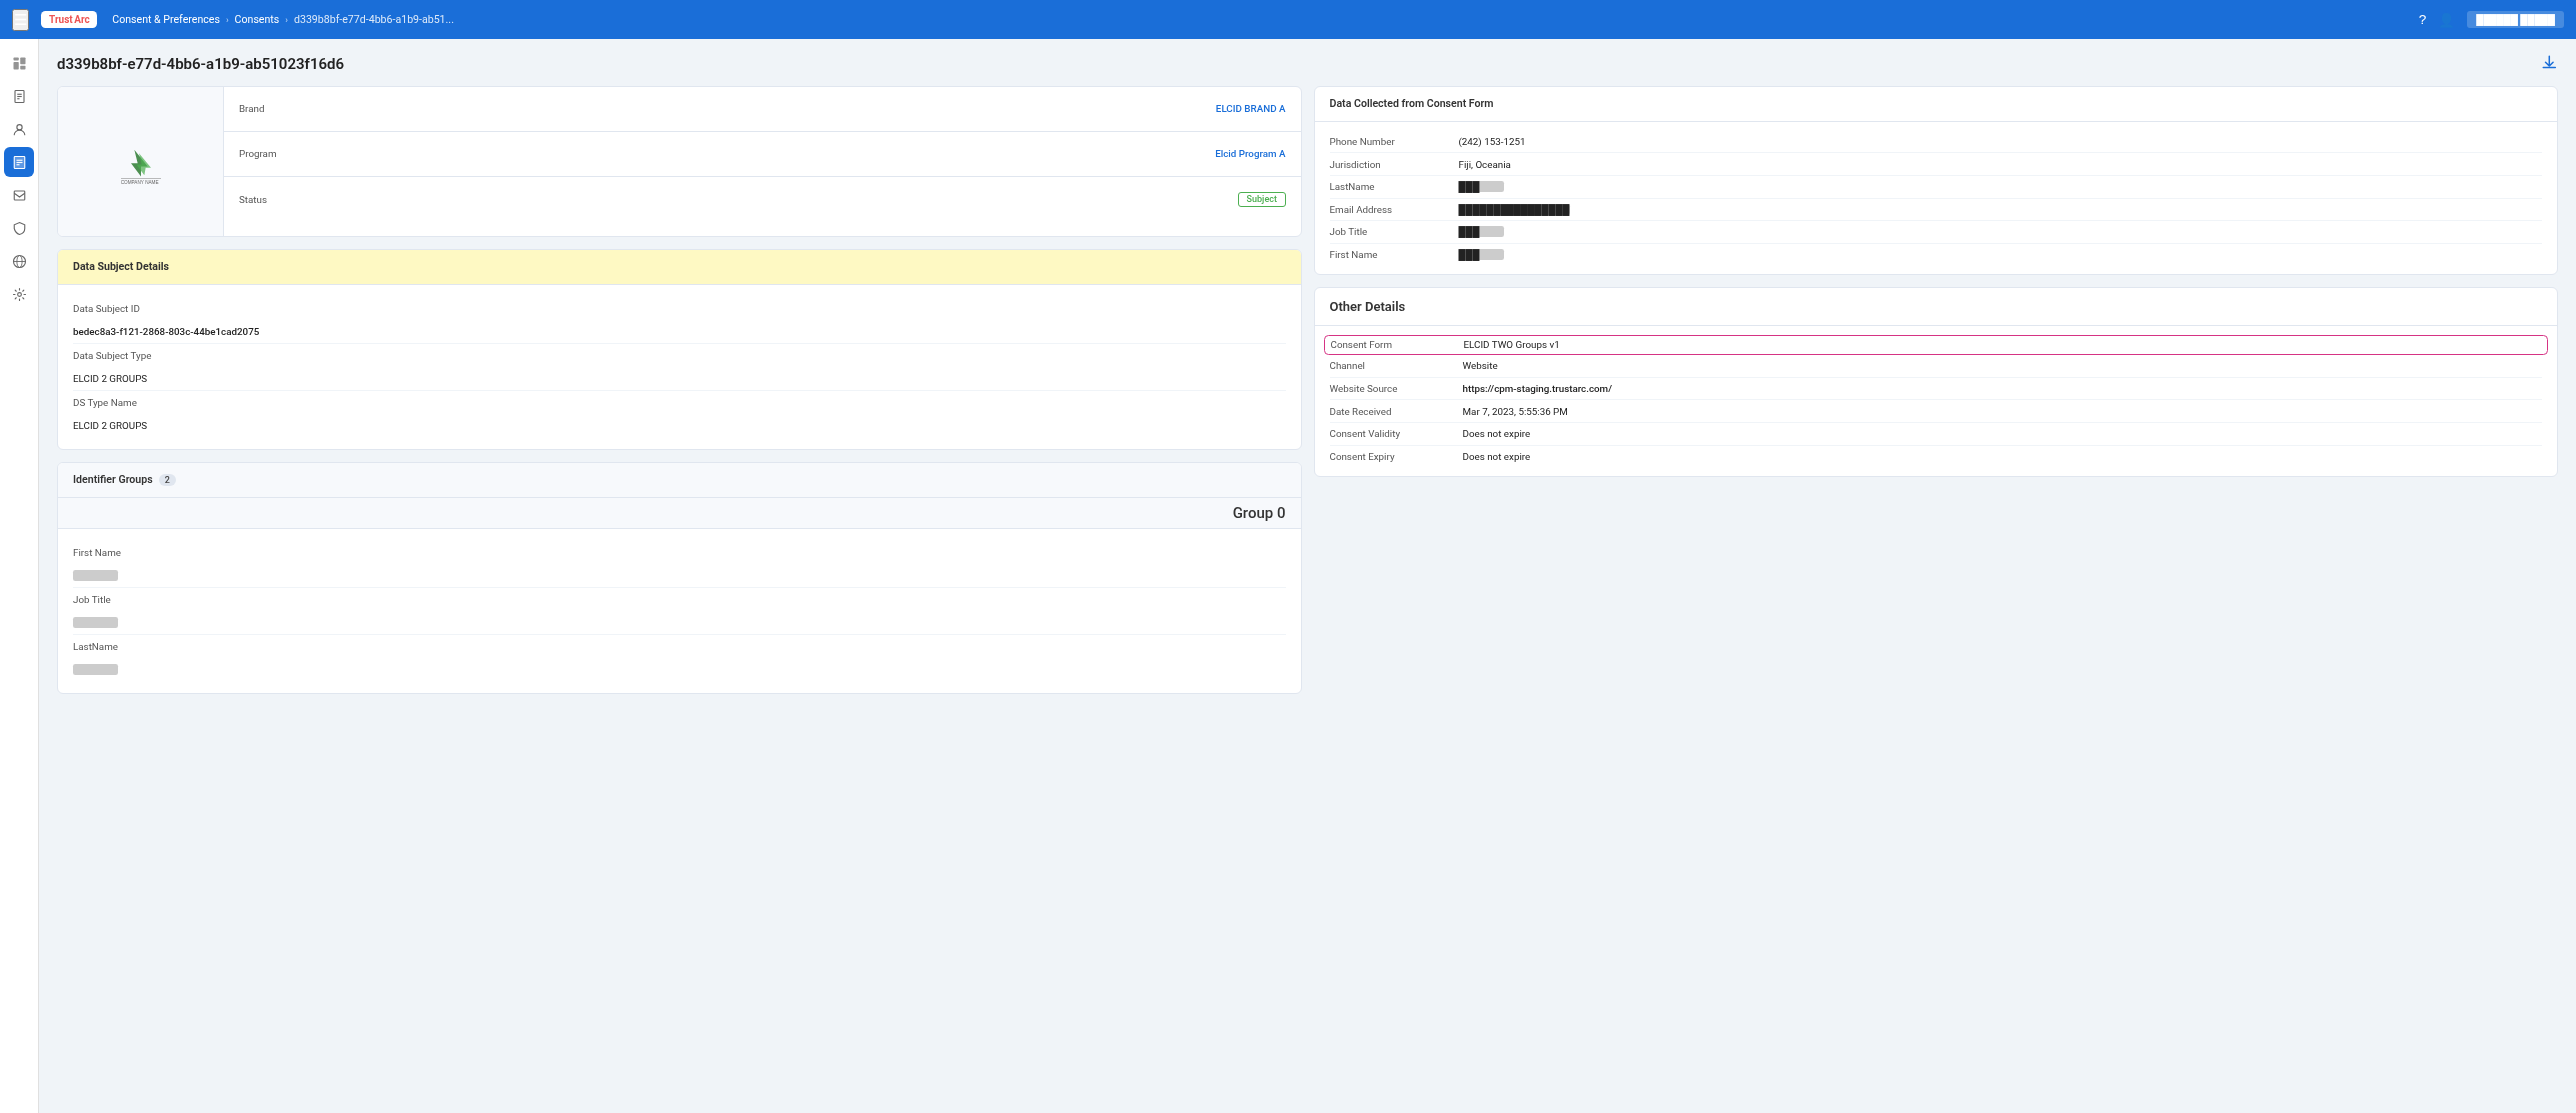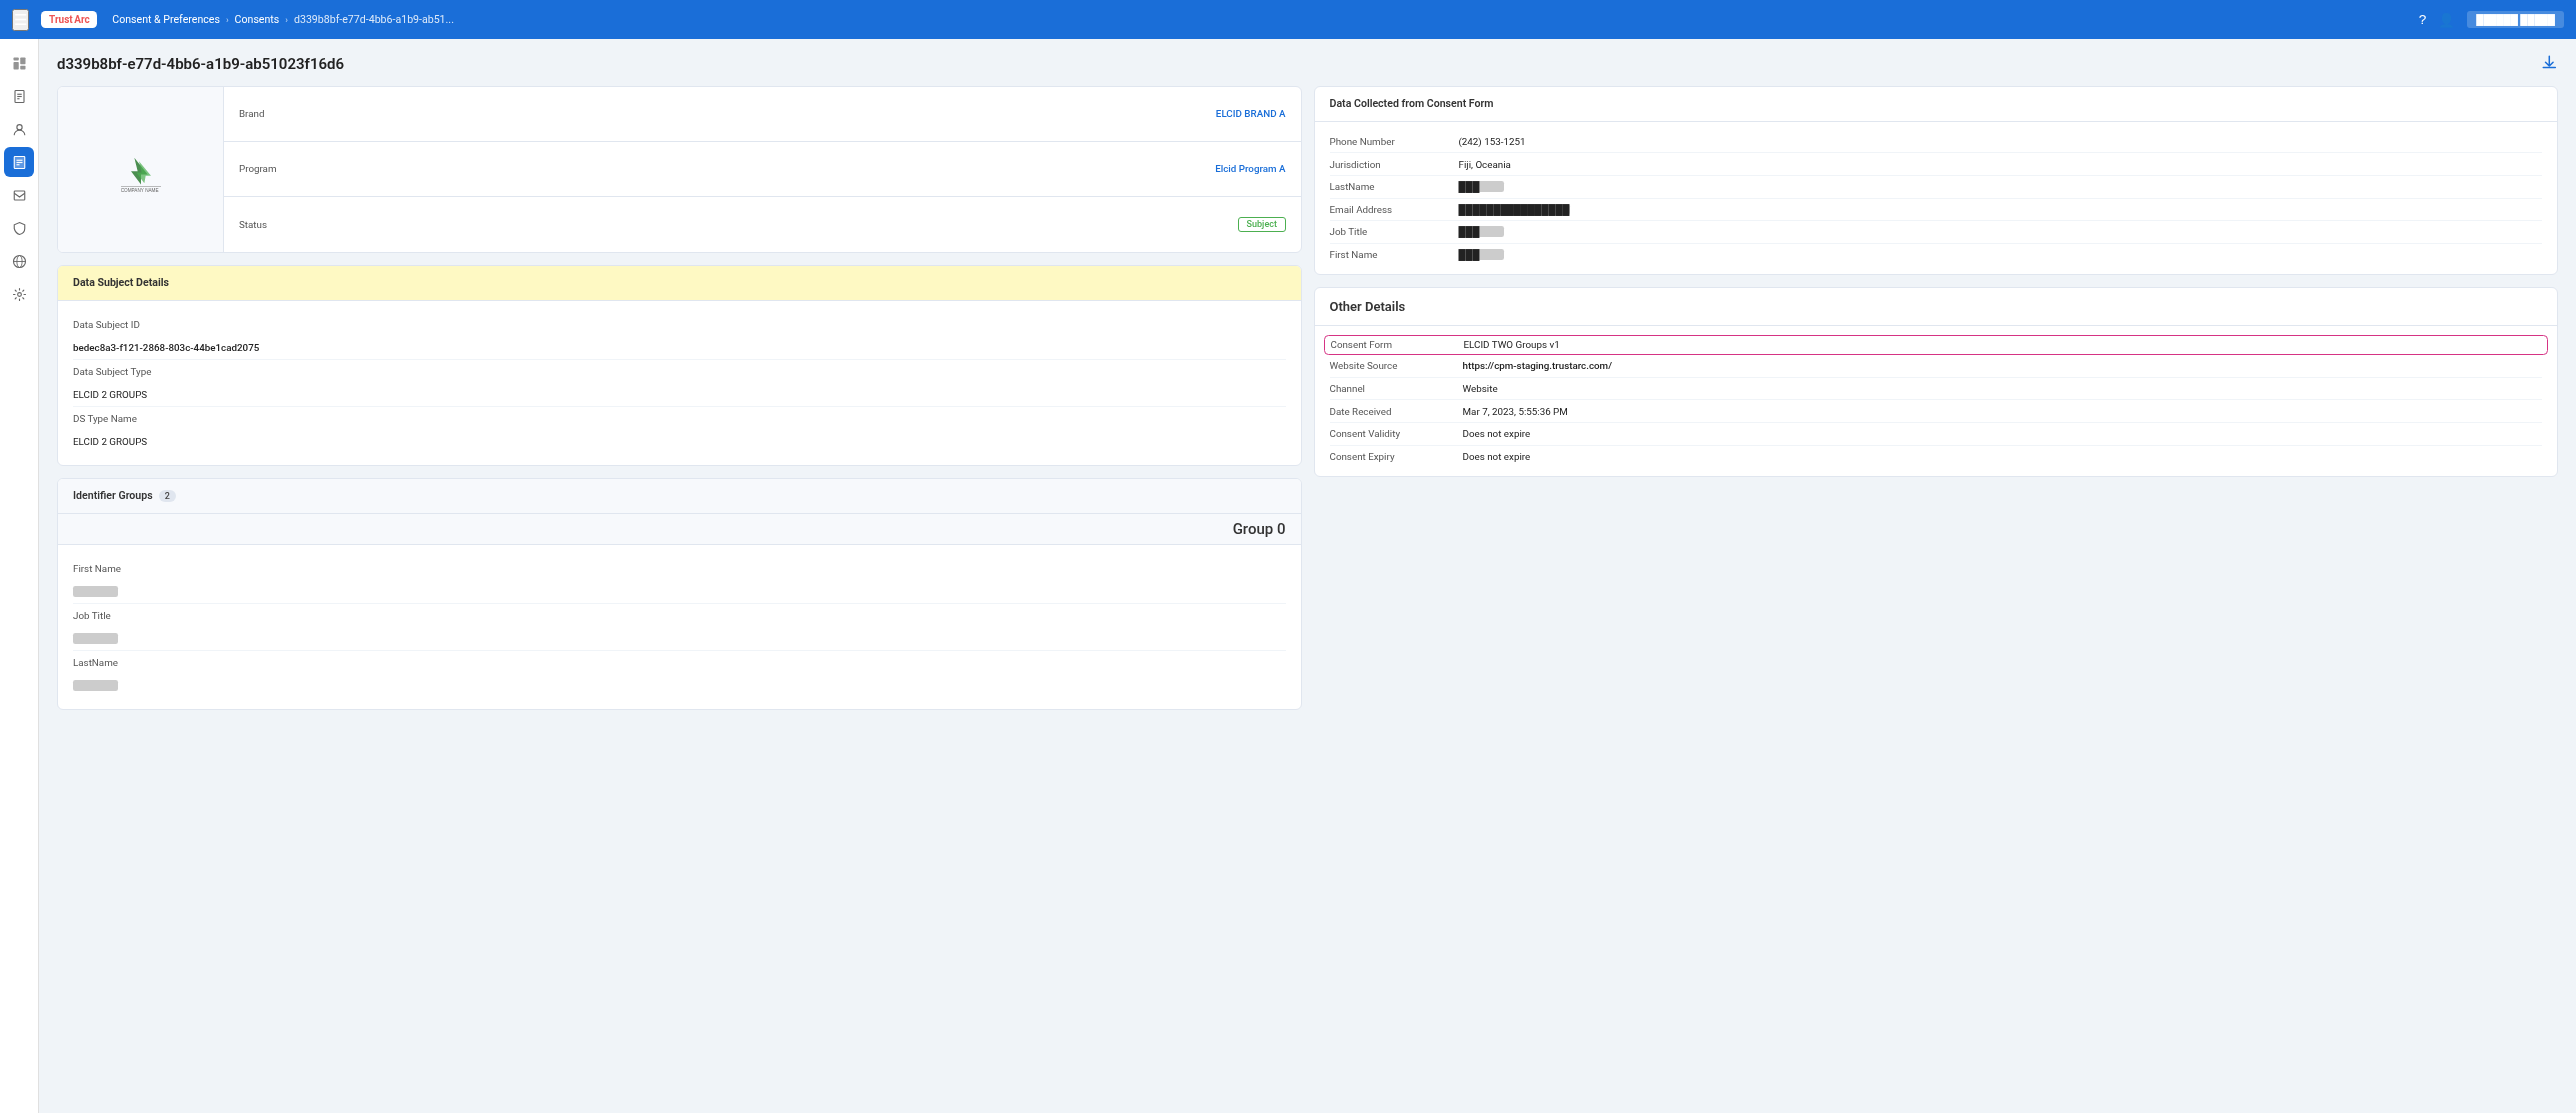--- a/index.html
+++ b/index.html
@@ -163,21 +163,21 @@
     }
     .brand-fields {
       display: flex;
       flex-direction: column;
     }
     .brand-field-row {
       display: flex;
       align-items: center;
       justify-content: space-between;
       padding: 0 15px;
-      height: 55px;
+      height: 45px;
       border-bottom: 0.8px solid #e0e6ef;
       text-align: center;
     }
     .brand-field-row:last-child { border-bottom: none; }
     .brand-field-label { color: #555; font-size: 9.8px; }
     .brand-field-value { font-size: 9.8px; }
     .link-blue { color: #1a6ed8; font-weight: 500; }
     .status-badge {
       background: white;
       border: 0.8px solid #4caf50;
@@ -559,26 +559,26 @@
       <div class="other-details-card card">
         <div class="other-details-header">Other Details</div>
         <div class="other-details-body">
 
           <div class="od-row highlighted">
             <span class="od-label">Consent Form</span>
             <span class="od-value">ELCID TWO Groups v1</span>
           </div>
 
           <div class="od-row">
+            <span class="od-label">Channel</span>
+            <span class="od-value">Website</span>
+          </div>
+          <div class="od-row">
             <span class="od-label">Website Source</span>
             <span class="od-value link-blue" style="cursor:pointer;">https://cpm-staging.trustarc.com/</span>
-          </div>
-          <div class="od-row">
-            <span class="od-label">Channel</span>
-            <span class="od-value">Website</span>
           </div>
           <div class="od-row">
             <span class="od-label">Date Received</span>
             <span class="od-value">Mar 7, 2023, 5:55:36 PM</span>
           </div>
           <div class="od-row">
             <span class="od-label">Consent Validity</span>
             <span class="od-value">Does not expire</span>
           </div>
           <div class="od-row">

